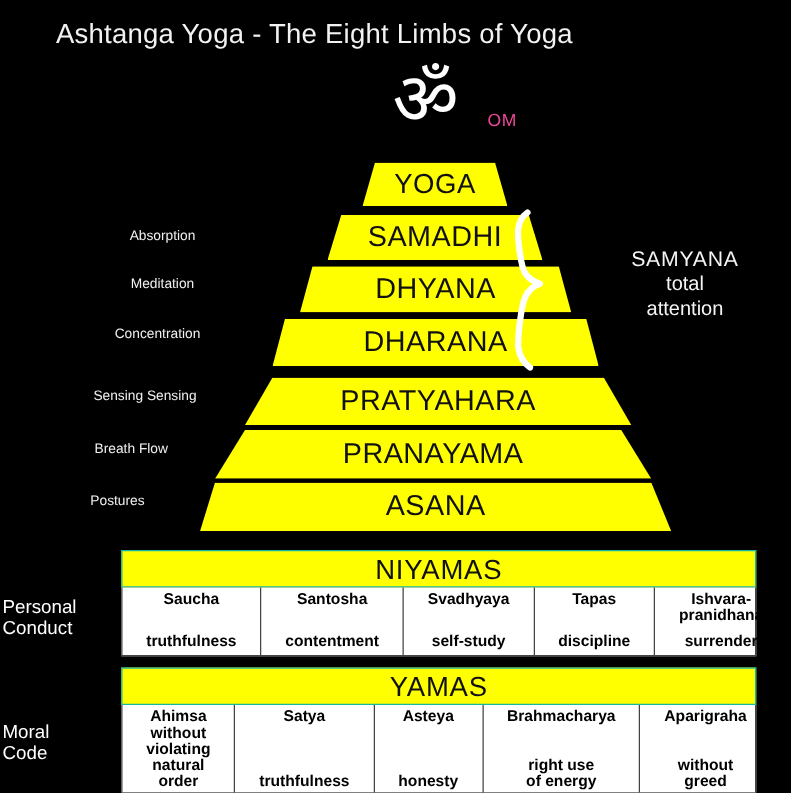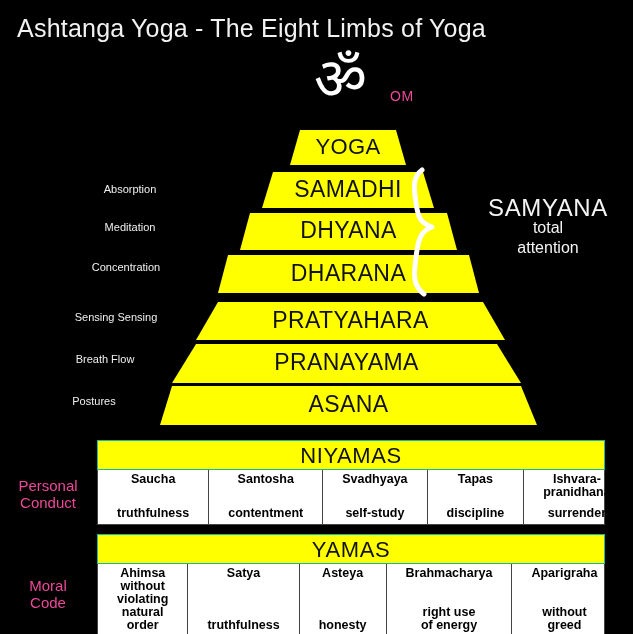--- a/index.html
+++ b/index.html
@@ -1,21 +1,21 @@
 <!DOCTYPE html>
 <html><head>
 <meta charset="utf-8">
 <style>
   html,body{margin:0;padding:0;background:#000;}
   body{width:633px;height:634px;overflow:hidden;position:relative;
        font-family:"Liberation Sans", sans-serif;color:#fff;}
   #stage{position:absolute;left:0;top:0;width:633px;height:634px;background:#000;}
 
   .title{position:absolute;left:0;top:14px;width:503px;text-align:center;
-         font-size:25px;letter-spacing:.2px;color:#f2f2f2;}
+         font-size:22px;letter-spacing:.2px;color:#f2f2f2;}
 
   .om-wrap{position:absolute;left:286px;top:58px;width:180px;height:62px;}
   .om-glyph{position:absolute;left:28px;top:-10px;font-size:58px;line-height:62px;
             color:#fff;font-family:"DejaVu Sans", sans-serif;}
   .om-label{position:absolute;left:104px;top:30px;font-size:14px;color:#ec4899;
             letter-spacing:.5px;}
 
   
   .pyr{position:absolute;left:0;top:0;width:633px;height:634px;}
   .band{position:absolute;background:#ffff00;color:#111;
@@ -46,43 +46,43 @@
   #lab-meditation   {left:30px;top:221px;width:200px;}
   #lab-concentration{left:20px;top:261px;width:212px;}
   #lab-sensing      {left:10px;top:311px;width:212px;}
   #lab-breath       {left:10px;top:353px;width:190px;}
   #lab-postures     {left:10px;top:395px;width:168px;}
 
   
   .brace-svg{position:absolute;left:404px;top:165px;width:90px;height:135px;}
   .samyana{position:absolute;left:468px;top:198px;width:160px;text-align:center;
            font-size:17px;line-height:20px;color:#f4f4f4;}
-  .samyana .big{font-size:24px;letter-spacing:.6px;}
+  .samyana .big{font-size:17px;letter-spacing:.6px;}
   .samyana .sub{font-size:16px;}
 
   
   .tbl{position:absolute;left:97px;width:508px;}
   #tbl-niyamas{top:440px;}
   #tbl-yamas  {top:534px;}
   .tbl-head{background:#ffff00;color:#111;text-align:center;
             font-size:22px;letter-spacing:.6px;height:30px;line-height:30px;
             border:1px solid #14b8a6;box-sizing:border-box;}
   .tbl-row{display:flex;background:#fff;border:1px solid #444;
            border-top:none;box-sizing:border-box;}
   .cell{flex:1 1 0;border-right:1px solid #444;box-sizing:border-box;
         padding:3px 19px 4px;text-align:center;color:#000;
         display:flex;flex-direction:column;justify-content:space-between;
         min-height:54px;}
   .cell:last-child{border-right:none;}
   .cell .term{font-size:12.5px;font-weight:bold;line-height:13px;}
   .cell .mean{font-size:12.5px;font-weight:bold;line-height:13px;}
 
   
-  .side-label{position:absolute;left:2px;width:92px;text-align:center;
-              font-size:15px;line-height:17px;color:#ec4899;}
+  .side-label{position:absolute;left:2px;width:92px;
+              font-size:15px;line-height:17px;color:#ffffff;}
   #lab-personal{top:477px;}
   #lab-moral   {top:577px;}
 </style>
 </head>
 <body>
 
 <div id="stage">
 
   <div class="title">Ashtanga Yoga - The Eight Limbs of Yoga</div>
 

